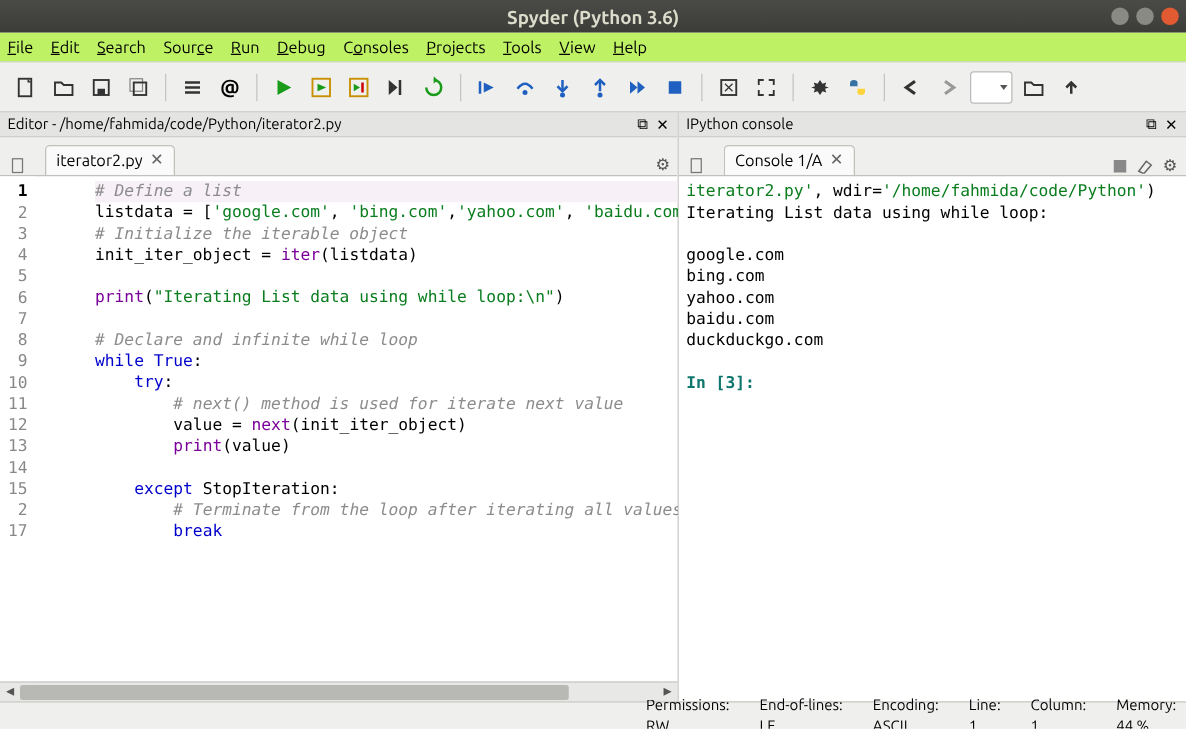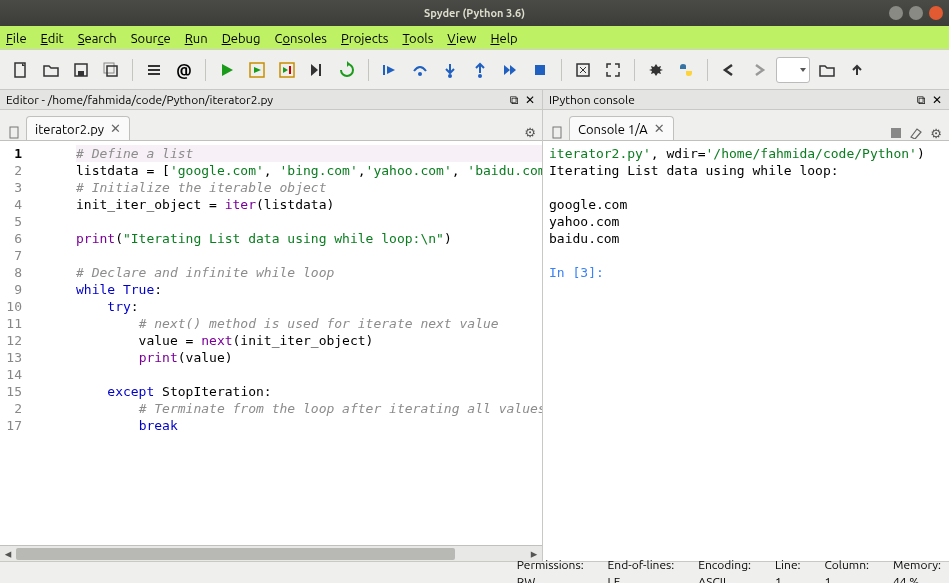--- a/index.html
+++ b/index.html
@@ -16,21 +16,21 @@
 .titlebar {
   background: linear-gradient(#4a4a46, #3c3c38);
   color: #dcdccc;
   height: 26px;
   display: flex;
   align-items: center;
   justify-content: center;
   position: relative;
   font-weight: bold;
 }
-.titlebar .title { font-size: 11px; }
+.titlebar .title { font-size: 15px; }
 .win-controls {
   position: absolute;
   right: 6px;
   display: flex;
   gap: 6px;
 }
 .win-controls span {
   width: 14px; height: 14px; border-radius: 50%;
   display: inline-block;
 }
@@ -93,21 +93,21 @@
 .pane-title-icons { display: flex; gap: 4px; }
 .pane-title-icons span { width: 12px; height: 12px; display: inline-flex; align-items: center; justify-content: center; }
 .tabbar {
   height: 30px;
   display: flex;
   align-items: flex-end;
   padding: 0 6px;
   background: #efefed;
   justify-content: space-between;
 }
-.tabs { display: flex; align-items: flex-end; gap: 2px; }
+.tabs { display: flex; align-items: flex-end; gap: 12px; }
 .tab {
   background: #fafafa;
   border: 1px solid #c0c0bd;
   border-bottom: none;
   border-radius: 4px 4px 0 0;
   padding: 4px 8px;
   display: flex;
   align-items: center;
   gap: 6px;
   font-size: 13px;
@@ -170,21 +170,21 @@
 .console {
   flex: 1;
   background: #fff;
   font-family: "DejaVu Sans Mono", monospace;
   font-size: 13px;
   padding: 4px 6px;
   line-height: 17px;
   border-top: 1px solid #c0c0bd;
 }
 .con-green { color: #0a7d1f; }
-.con-blue { color: #3b82f6; font-weight: normal; }
+.con-blue { color: #0f766e; font-weight: bold; }
 .statusbar {
   height: 22px;
   background: #efefed;
   border-top: 1px solid #c8c8c5;
   display: flex;
   align-items: center;
   justify-content: flex-end;
   padding: 0 8px;
   gap: 24px;
   font-size: 12px;
@@ -464,22 +464,24 @@
             </svg>
           </span>
         <span class="gear">⚙</span>
       </div>
     </div>
     <div class="console" id="console">
         <div><span class="con-green">iterator2.py'</span>, wdir=<span class="con-green">'/home/fahmida/code/Python'</span>)</div>
         <div>Iterating List data using while loop:</div>
         <div>&nbsp;</div>
         <div>google.com</div>
+        <div>bing.com</div>
         <div>yahoo.com</div>
         <div>baidu.com</div>
+        <div>duckduckgo.com</div>
         <div>&nbsp;</div>
         <div><span class="con-blue">In [</span><span class="con-blue">3</span><span class="con-blue">]:</span></div>
       </div>
   </div>
 </div>
 
 <div class="statusbar">
   <div class="grp">
       <span>Permissions:</span>
       <strong>RW</strong>

